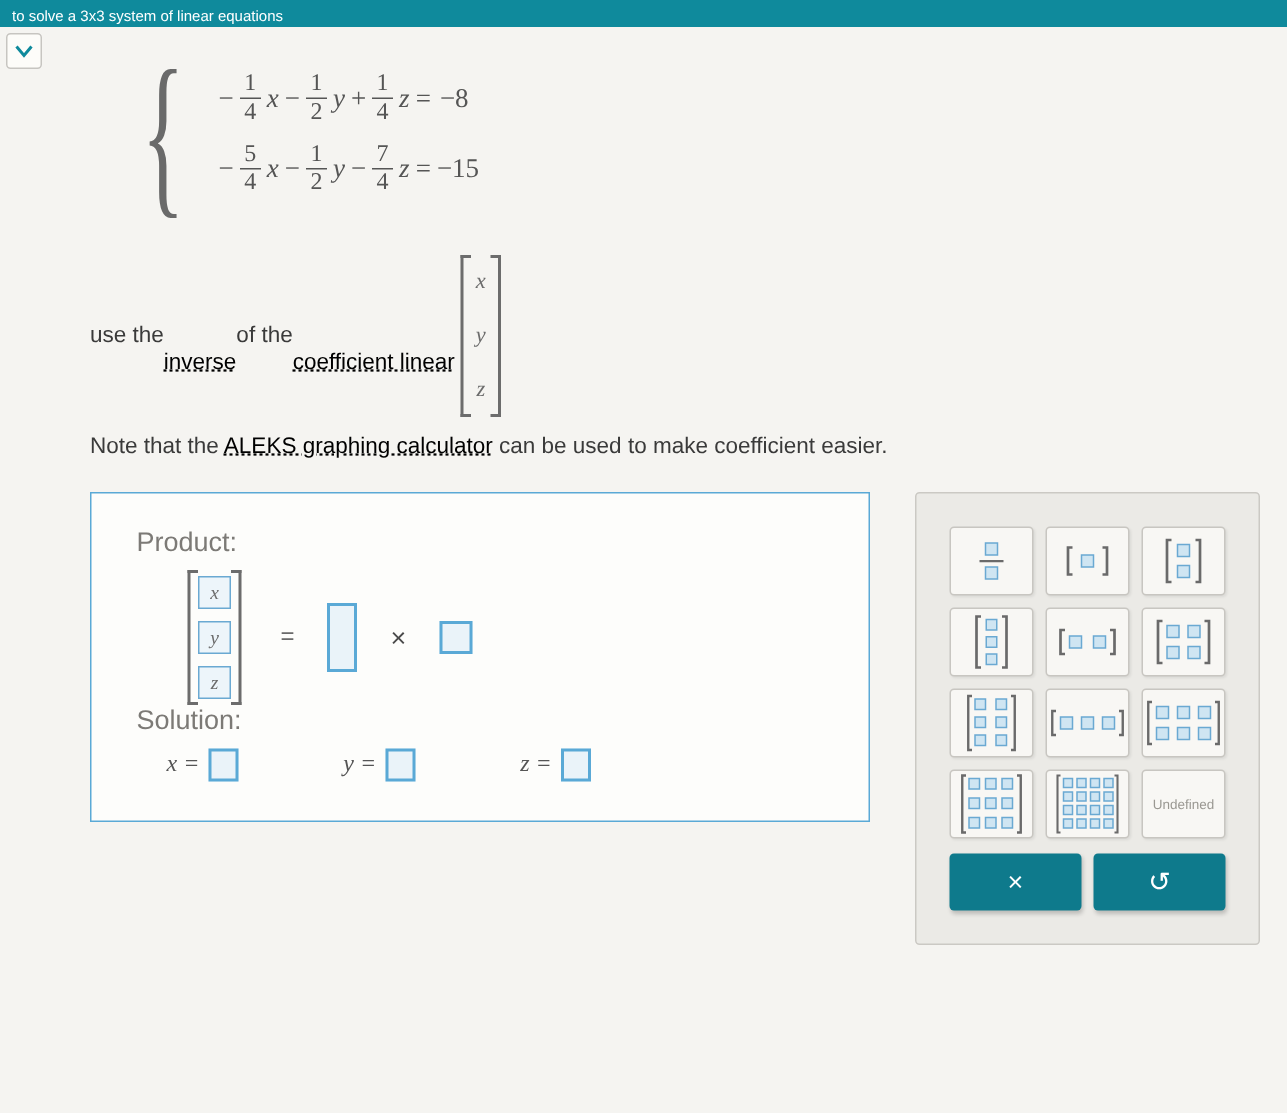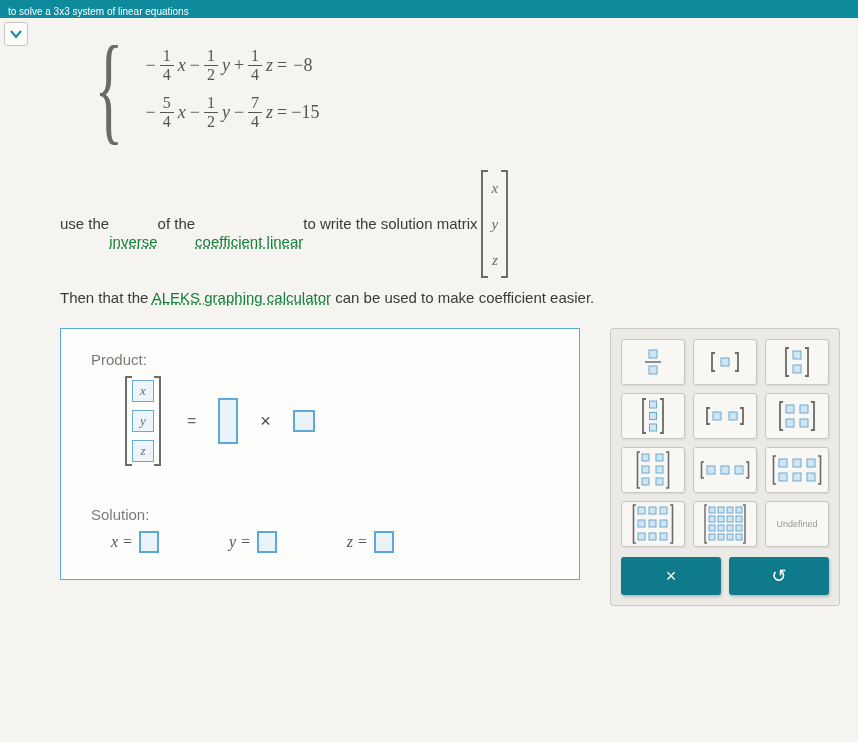--- a/index.html
+++ b/index.html
@@ -61,21 +61,21 @@
       align-items: center;
       vertical-align: middle;
       font-size: 16px;
       line-height: 1;
       margin: 0 2px;
     }
     .frac .num { border-bottom: 1px solid #555; padding: 0 3px 1px; }
     .frac .den { padding-top: 1px; }
     .op { margin: 0 2px; }
     .prompt { font-size: 15px; color: #3a3a3a; line-height: 1.6; margin: 8px 0; }
-    .link-term { color: #15803d; text-decoration: underline dotted; cursor: pointer; margin-top: 36px; }
+    .link-term { color: #000000; text-decoration: underline dotted; cursor: pointer; margin-top: 36px; }
     .inline-matrix-wrap { display: inline-flex; align-items: center; vertical-align: middle; margin: 0 4px; }
     .col-matrix {
       display: inline-flex;
       flex-direction: column;
       align-items: center;
       font-family: "Times New Roman", serif;
       font-style: italic;
       font-size: 15px;
     }
     .col-matrix span { padding: 6px 3px; color:#6c6c6c; }
@@ -92,21 +92,21 @@
       gap: 30px;
       margin-top: 18px;
       align-items: flex-start;
     }
     .answer-panel {
       border: 1px solid #5aa9d6;
       background: #fdfdfb;
       width: 520px;
       padding: 22px 20px 26px 30px;
     }
-    .section-label { color: #7c7a76; font-size: 15px; margin-bottom: 8px; }
+    .section-label { color: #7c7a76; font-size: 18px; margin-bottom: 8px; }
     .product-row { display: flex; align-items: center; gap: 22px; margin-left: 30px; }
     .answer-matrix .col-matrix span {
       border: 1px solid #6aa9d2;
       background: #edf5fa;
       width: 22px; height: 22px;
       display:flex; align-items:center; justify-content:center;
       font-style: italic; font-size: 13px; color:#6c6c6c;
       margin: 4px 0; padding:0;
     }
     .eq-sign { font-size: 16px; color:#6a6a6a; }
@@ -131,21 +131,21 @@
     .sol-item { display:flex; align-items:center; gap:6px; font-family:"Times New Roman",serif; font-style:italic; font-size:16px; color:#555;}
     .sol-box {
       width: 20px; height: 22px;
       border: 2px solid #5aa9d6;
       background: #eaf3f9;
     }
     .palette {
       background: #ebeae6;
       border: 1px solid #cbc9c4;
       border-radius: 3px;
-      padding: 10px;
+      padding: 22px;
       width: 230px;
     }
     .palette-grid {
       display: grid;
       grid-template-columns: repeat(3, 1fr);
       gap: 8px;
     }
     .pal-btn {
       background: #f8f7f4;
       border: 1px solid #c8c6c1;
@@ -242,35 +242,34 @@
         <span class="op">−15</span>
       </div>
     </div>
   </div>
 
   <div class="prompt row2">
     <span>use the </span>
     <span class="link-term">inverse</span>
     <span> of the </span>
     <span class="link-term">coefficient linear</span>
-    <span> to write the solution matrix </span>
     <span class="inline-matrix-wrap">
       <span class="bracket-l"></span>
       <span class="col-matrix">
         <span>x</span>
         <span>y</span>
         <span>z</span>
       </span>
       <span class="bracket-r"></span>
     </span>
   </div>
 
   <div class="prompt">
     <div>
-      <span>Then that the </span>
+      <span>Note that the </span>
       <span class="link-term">ALEKS graphing calculator</span>
       <span> can be used to make coefficient easier.</span>
     </div>
   </div>
 
   <div class="work-area">
     <div class="answer-panel">
       <div class="section-label">Product:</div>
       <div class="product-row">
         <span class="inline-matrix-wrap answer-matrix">
@@ -281,21 +280,21 @@
             <span>z</span>
           </span>
           <span class="bracket-r"></span>
         </span>
         <span class="eq-sign">=</span>
         <span class="placeholder-tall"></span>
         <span class="times-sym">×</span>
         <span class="placeholder-sq"></span>
       </div>
 
-      <div class="section-label" style="margin-top:40px">Solution:</div>
+      <div class="section-label" style="">Solution:</div>
       <div class="solution-row" style="margin-top:6px">
         <span class="sol-item">
           <span>x =</span>
           <span class="sol-box"></span>
         </span>
         <span class="sol-item">
           <span>y =</span>
           <span class="sol-box"></span>
         </span>
         <span class="sol-item">

